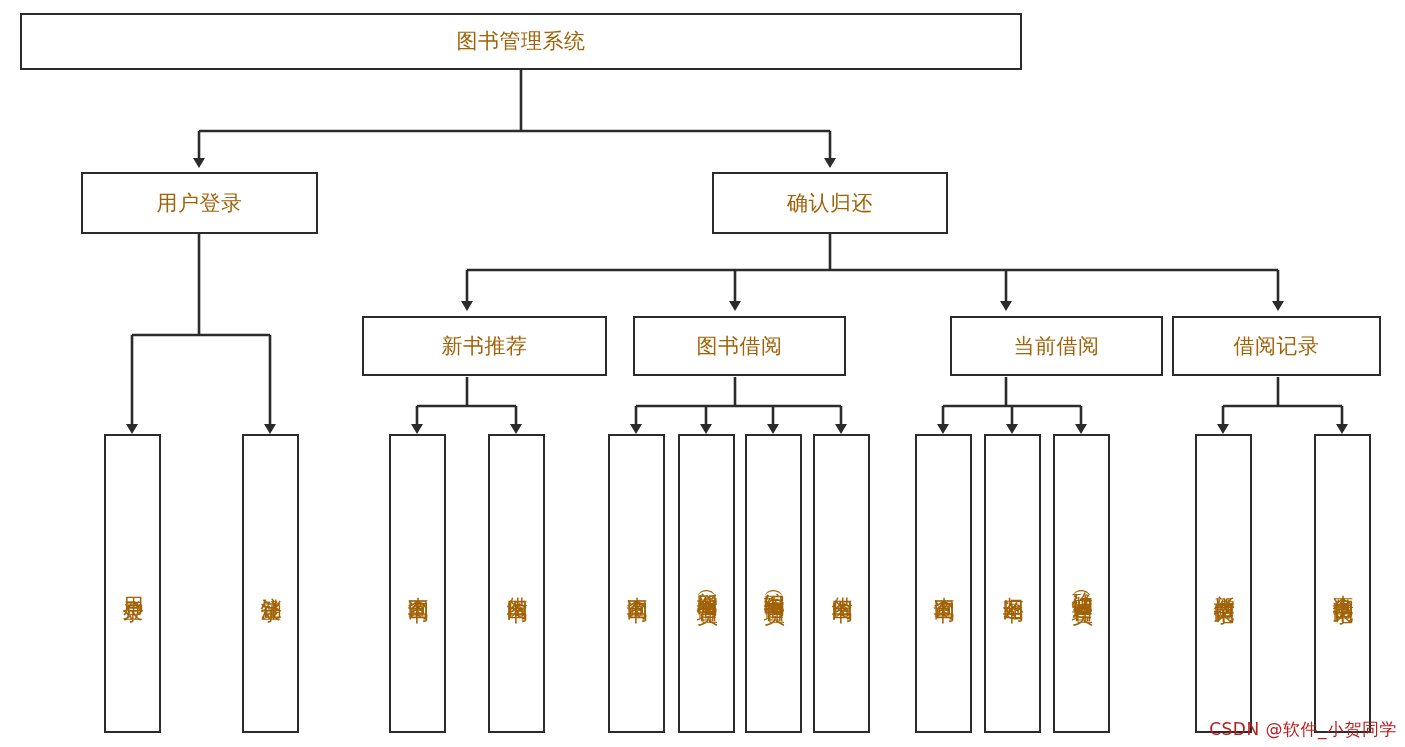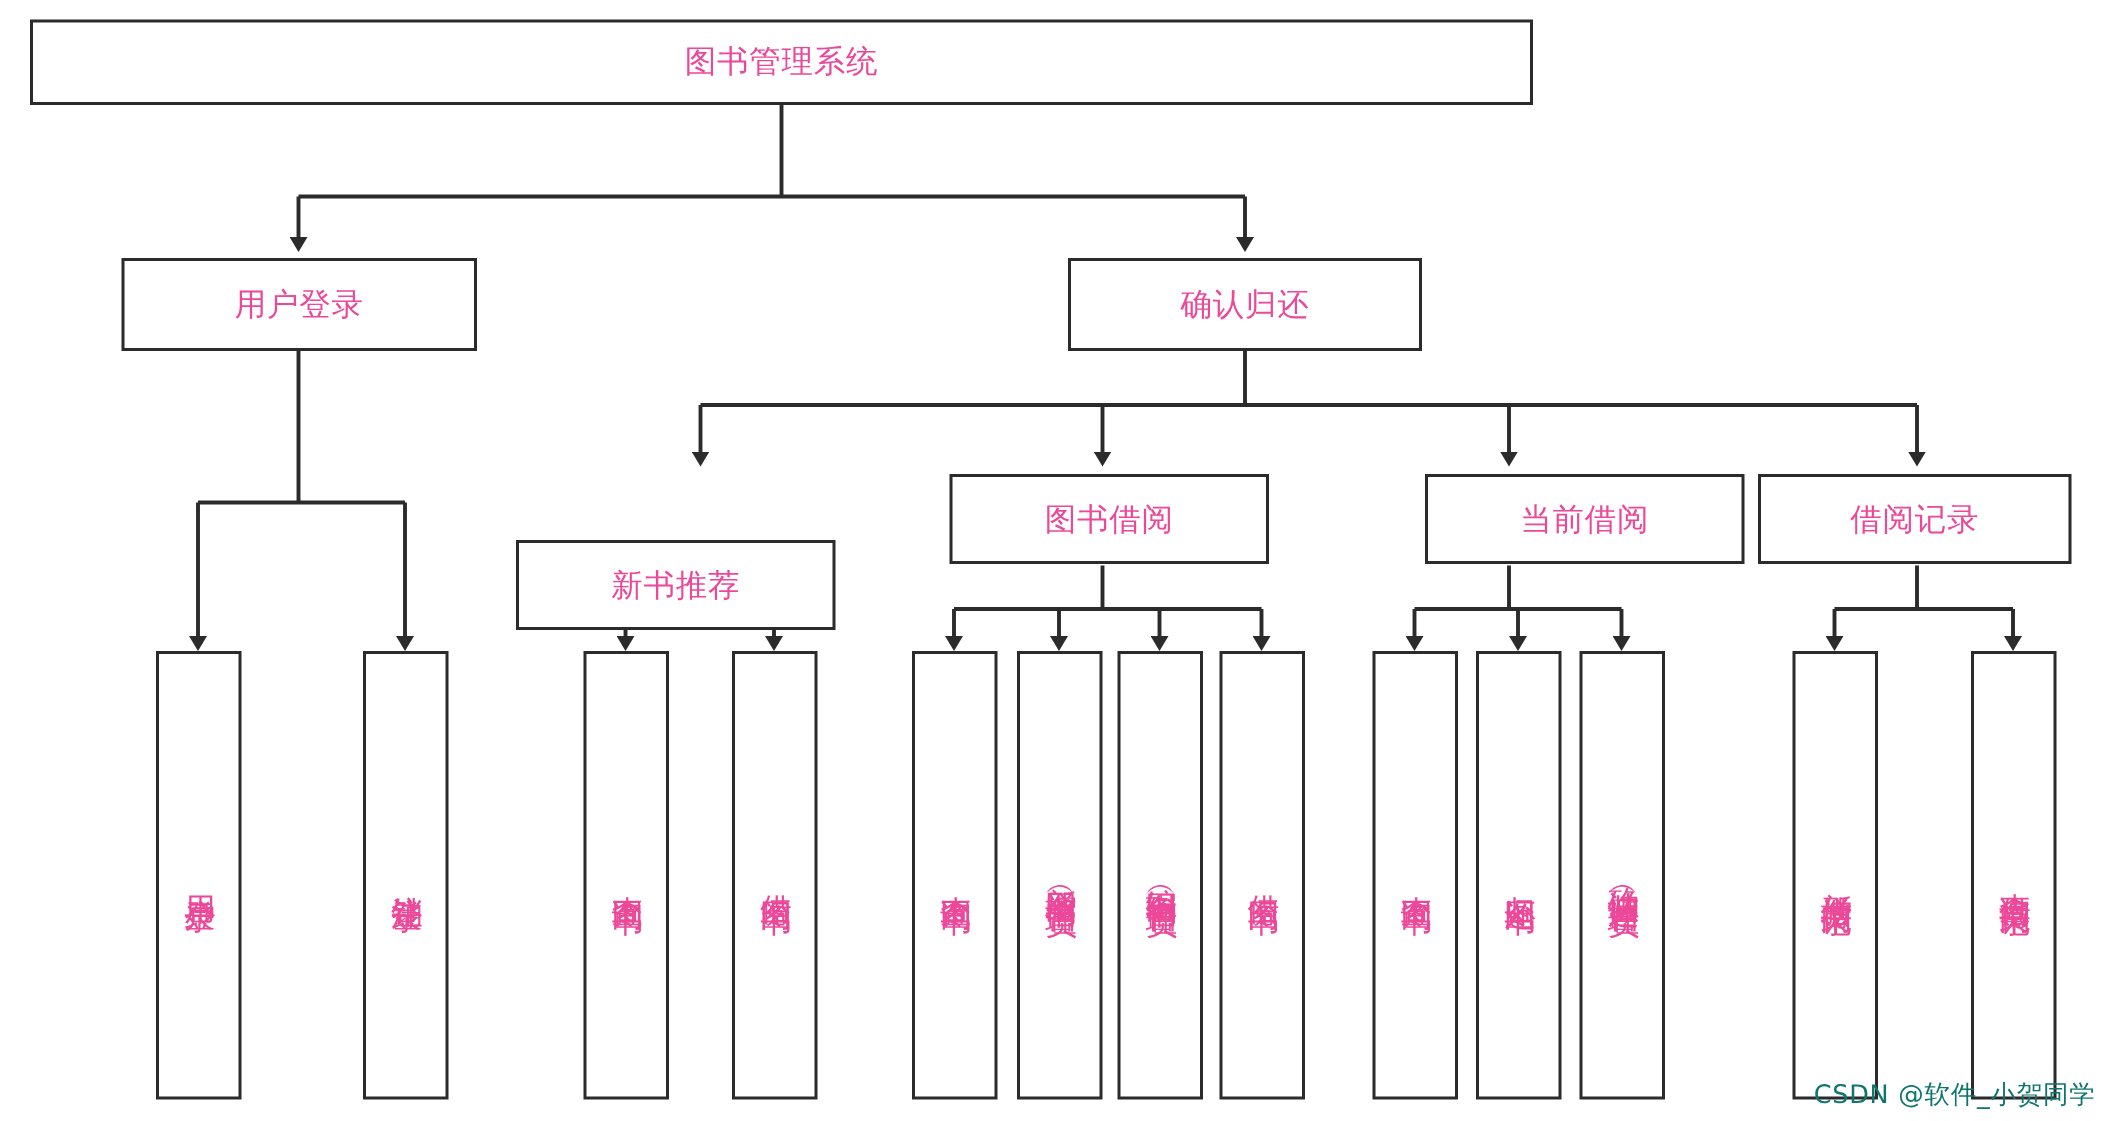--- a/index.html
+++ b/index.html
@@ -26,21 +26,21 @@
     pointer-events: none;
   }
   .node {
     position: absolute;
     box-sizing: border-box;
     background: #ffffff;
     border: 2px solid #2b2b2b;
     display: flex;
     align-items: center;
     justify-content: center;
-    color: #ec4899;
+    color: #a16207;
   }
   .node .label {
     display: block;
     text-align: center;
     line-height: 1.18;
     letter-spacing: 0.5px;
   }
   
   .node.horiz .label {
     writing-mode: horizontal-tb;
@@ -57,21 +57,21 @@
     font-size: 21px;
     line-height: 1.22;
     letter-spacing: 2px;
     max-height: 270px;
   }
   #watermark {
     position: absolute;
     right: 8px;
     bottom: 6px;
     font-size: 17px;
-    color: #0f766e;
+    color: #b91c1c;
     letter-spacing: 0.5px;
     white-space: nowrap;
   }
 </style>
 </head>
 <body>
 
 <div id="canvas">
 
   <svg id="connectors" viewBox="0 0 1405 747" xmlns="http://www.w3.org/2000/svg">
@@ -130,21 +130,21 @@
     <span class="label">图书管理系统</span>
   </div>
 
   <div class="node horiz" style="left:81px; top:172px; width:237px; height:62px;">
     <span class="label">用户登录</span>
   </div>
   <div class="node horiz" style="left:712px; top:172px; width:236px; height:62px;">
     <span class="label">确认归还</span>
   </div>
 
-  <div class="node horiz" style="left:344px; top:316px; width:213px; height:60px;margin-top:44px;">
+  <div class="node horiz" style="left:362px; top:316px; width:245px; height:60px;">
     <span class="label">新书推荐</span>
   </div>
   <div class="node horiz" style="left:633px; top:316px; width:213px; height:60px;">
     <span class="label">图书借阅</span>
   </div>
   <div class="node horiz" style="left:902px; top:316px; width:213px; height:60px;margin-left:48px;">
     <span class="label">当前借阅</span>
   </div>
   <div class="node horiz" style="left:1172px; top:316px; width:209px; height:60px;">
     <span class="label">借阅记录</span>

